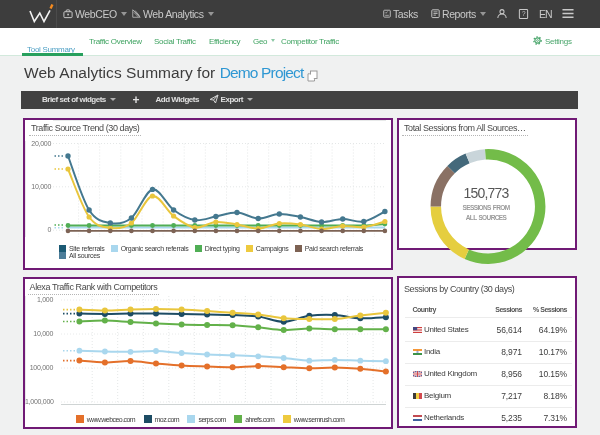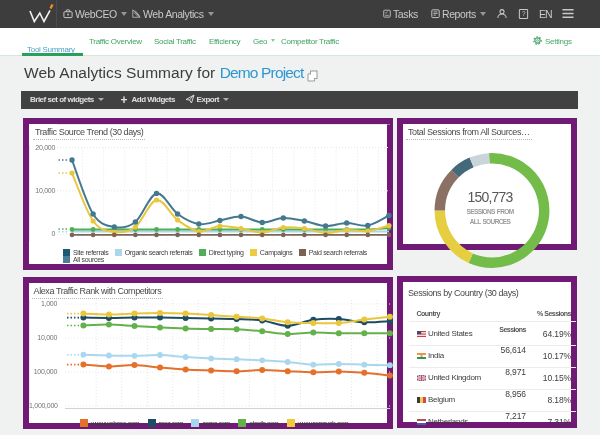--- a/index.html
+++ b/index.html
@@ -11,34 +11,34 @@
 .caret { display:inline-block; width:0; height:0; border-left:3.5px solid transparent; border-right:3.5px solid transparent; border-top:4px solid #969696; vertical-align:middle; margin-left:4px; margin-top:-2px;}
 .ticon { display:inline-block; vertical-align:middle; margin-right:2px; margin-top:-3px; }
 .nav { position:absolute; left:0; top:28px; width:600px; height:28px; background:#fff; border-bottom:1px solid #d2e9dc; }
 .nav a { position:absolute; top:0; height:27px; line-height:27px; font-size:8px; letter-spacing:-0.28px; color:#3fa361; text-decoration:none; white-space:nowrap; }
 .nav a.active { color:#4d9fc4;margin-top:8px; }
 .underline { position:absolute; left:22px; top:25px; width:61px; height:3px; background:#27a05d; }
 h1 { position:absolute; left:24px; top:64px; font-size:15.5px; font-weight:400; color:#3c3c3c; letter-spacing:0.05px; }
 h1 .blue { color:#2e97d3; letter-spacing:-0.85px; }
 .toolbar { position:absolute; left:21px; top:91px; width:557px; height:18px; background:#414141; color:#e0e0e0; font-size:8px; font-weight:bold; letter-spacing:-0.5px; line-height:18px; }
 .tcaret { display:inline-block; width:0; height:0; border-left:3px solid transparent; border-right:3px solid transparent; border-top:3.5px solid #b0b0b0; vertical-align:middle; margin-left:4px; margin-top:-1px;}
-.panel { position:absolute; background:#fff; border:6px solid #701a75;padding-left:11px; }
+.panel { position:absolute; background:#fff; border:2px solid #701a75;padding-left:11px; }
 #p1 { left:23px; top:118px; width:370px; height:152px; }
 #p2 { left:397px; top:118px; width:180px; height:132px; }
 #p3 { left:23px; top:277px; width:370px; height:152px; }
 #p4 { left:397px; top:276px; width:180px; height:152px; }
 .ptitle { position:absolute; font-size:9px; letter-spacing:-0.42px; color:#4a4a4a; border-bottom:1px dotted #b5b5b5; padding:0 2px 2px 2px; white-space:nowrap; }
 .ylab { position:absolute; font-size:7px; letter-spacing:-0.28px; color:#737373; text-align:right; width:26px; left:0; }
 .leg { position:absolute; font-size:7px; letter-spacing:-0.3px; color:#3c3c3c; white-space:nowrap; }
 .sw { display:inline-block; width:7px; height:7px; vertical-align:-1px; margin-right:3px; }
 .donutnum { position:absolute; left:-2px; width:178px; text-align:center; font-size:14px; letter-spacing:-0.8px; color:#565656; }
 .donutsub { position:absolute; left:-2px; width:178px; text-align:center; font-size:6.5px; font-weight:bold; letter-spacing:-0.62px; word-spacing:0.8px; color:#9b9b9b; }
 .trow { position:absolute; left:5.5px; width:167px; height:22px; }
 .trow .nm { position:absolute; left:8px; top:0; height:22px; line-height:22px; font-size:8px; letter-spacing:-0.28px; color:#3c3c3c; white-space:nowrap; }
-.trow .v1 { position:absolute; right:49.5px; top:16px; height:22px; line-height:22px; font-size:8.5px; letter-spacing:-0.1px; color:#3c3c3c; }
+.trow .v1 { position:absolute; right:49.5px; top:0; height:22px; line-height:22px; font-size:8.5px; letter-spacing:-0.1px; color:#3c3c3c; }
 .trow .v2 { position:absolute; right:4.5px; top:0; height:22px; line-height:22px; font-size:8.5px; letter-spacing:-0.1px; color:#3c3c3c; }
 .tsep { position:absolute; left:5.5px; width:167px; height:1px; background:#ececec; }
 .flag { display:inline-block; vertical-align:-1px; margin-right:2.5px; }
 </style>
 </head>
 <body>
 <div class="topbar">
   <div class="logo">
     <svg width="56" height="28" viewBox="0 0 56 28">
         <path d="M30 11 L34.3 21.5 L39.8 13 L44 21.5 L50 10.3" fill="none" stroke="#f2f2f2" stroke-width="1.6"></path>
@@ -103,22 +103,22 @@
         <circle cx="5" cy="5" r="1" fill="none" stroke="#49a56b" stroke-width="0.9"></circle>
       </svg>Settings</a>
   <div class="underline"></div>
 </div>
 <h1>Web Analytics Summary for <span class="blue">Demo Project</span></h1>
 <svg class="abs" style="left:307px; top:70px;" width="11" height="12" viewBox="0 0 11 12">
     <rect x="3.5" y="1" width="6.5" height="7.5" fill="#fff" stroke="#9a9a9a" stroke-width="1"></rect>
     <path d="M2.8 3.8 H1 V11 H7.5 V9.2" fill="#fff" stroke="#9a9a9a" stroke-width="1"></path>
   </svg>
 <div class="toolbar">
-  <span style="margin-left:9px;">Brief set of widgets</span><span class="tcaret"></span>
-  <span style="margin-left:15px; font-size:12px; font-weight:bold; letter-spacing:0; vertical-align:middle;">+</span><span style="margin-left:4px;text-align:right;">Add Widgets</span>
+  <span style="margin-left:21px;">Brief set of widgets</span><span class="tcaret"></span>
+  <span style="margin-left:15px; font-size:12px; font-weight:bold; letter-spacing:0; vertical-align:middle;">+</span><span style="margin-left:16px;text-align:right;">Add Widgets</span>
   <svg width="10" height="10" viewBox="0 0 10 10" style="vertical-align:middle; margin-left:8px; margin-right:2px; margin-top:-2px;">
       <path d="M1 5.5 L9 1 L6.5 9 L4.5 6 Z M4.5 6 L9 1" fill="none" stroke="#d5d5d5" stroke-width="1"></path>
     </svg><span>Export</span><span class="tcaret"></span>
 </div>
 
 <div class="panel" id="p1">
   <div class="ptitle" style="left:4px; top:2.5px;">Traffic Source Trend (30 days)</div>
   <div class="ylab" style="top:20px;">20,000</div>
   <div class="ylab" style="top:63px;">10,000</div>
   <div class="ylab" style="top:106px;">0</div>

